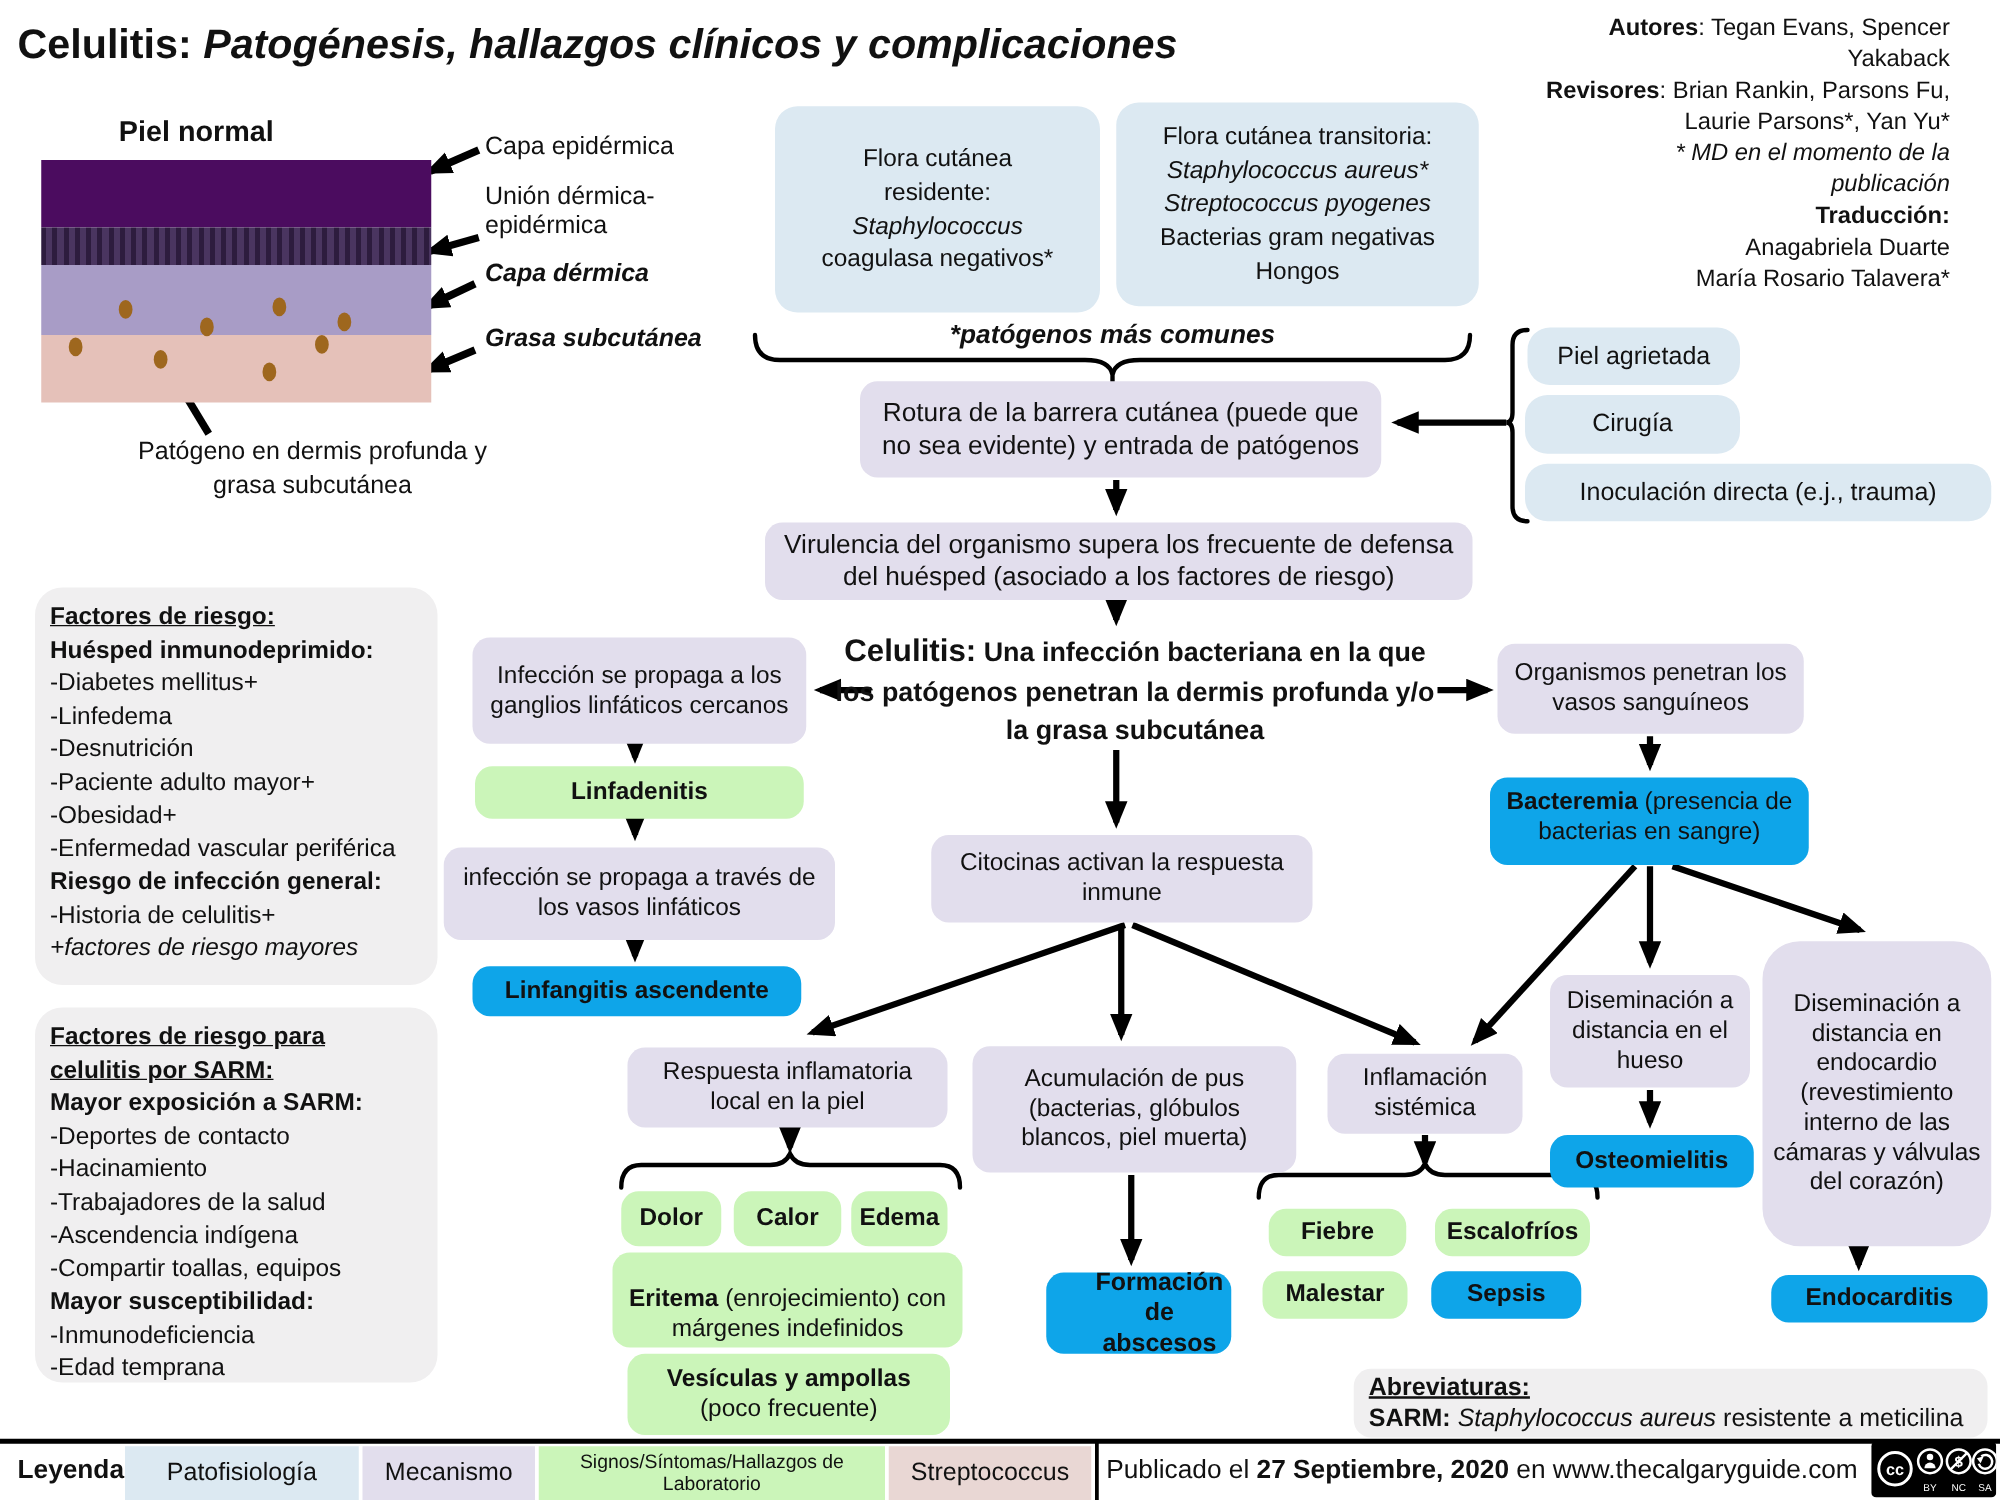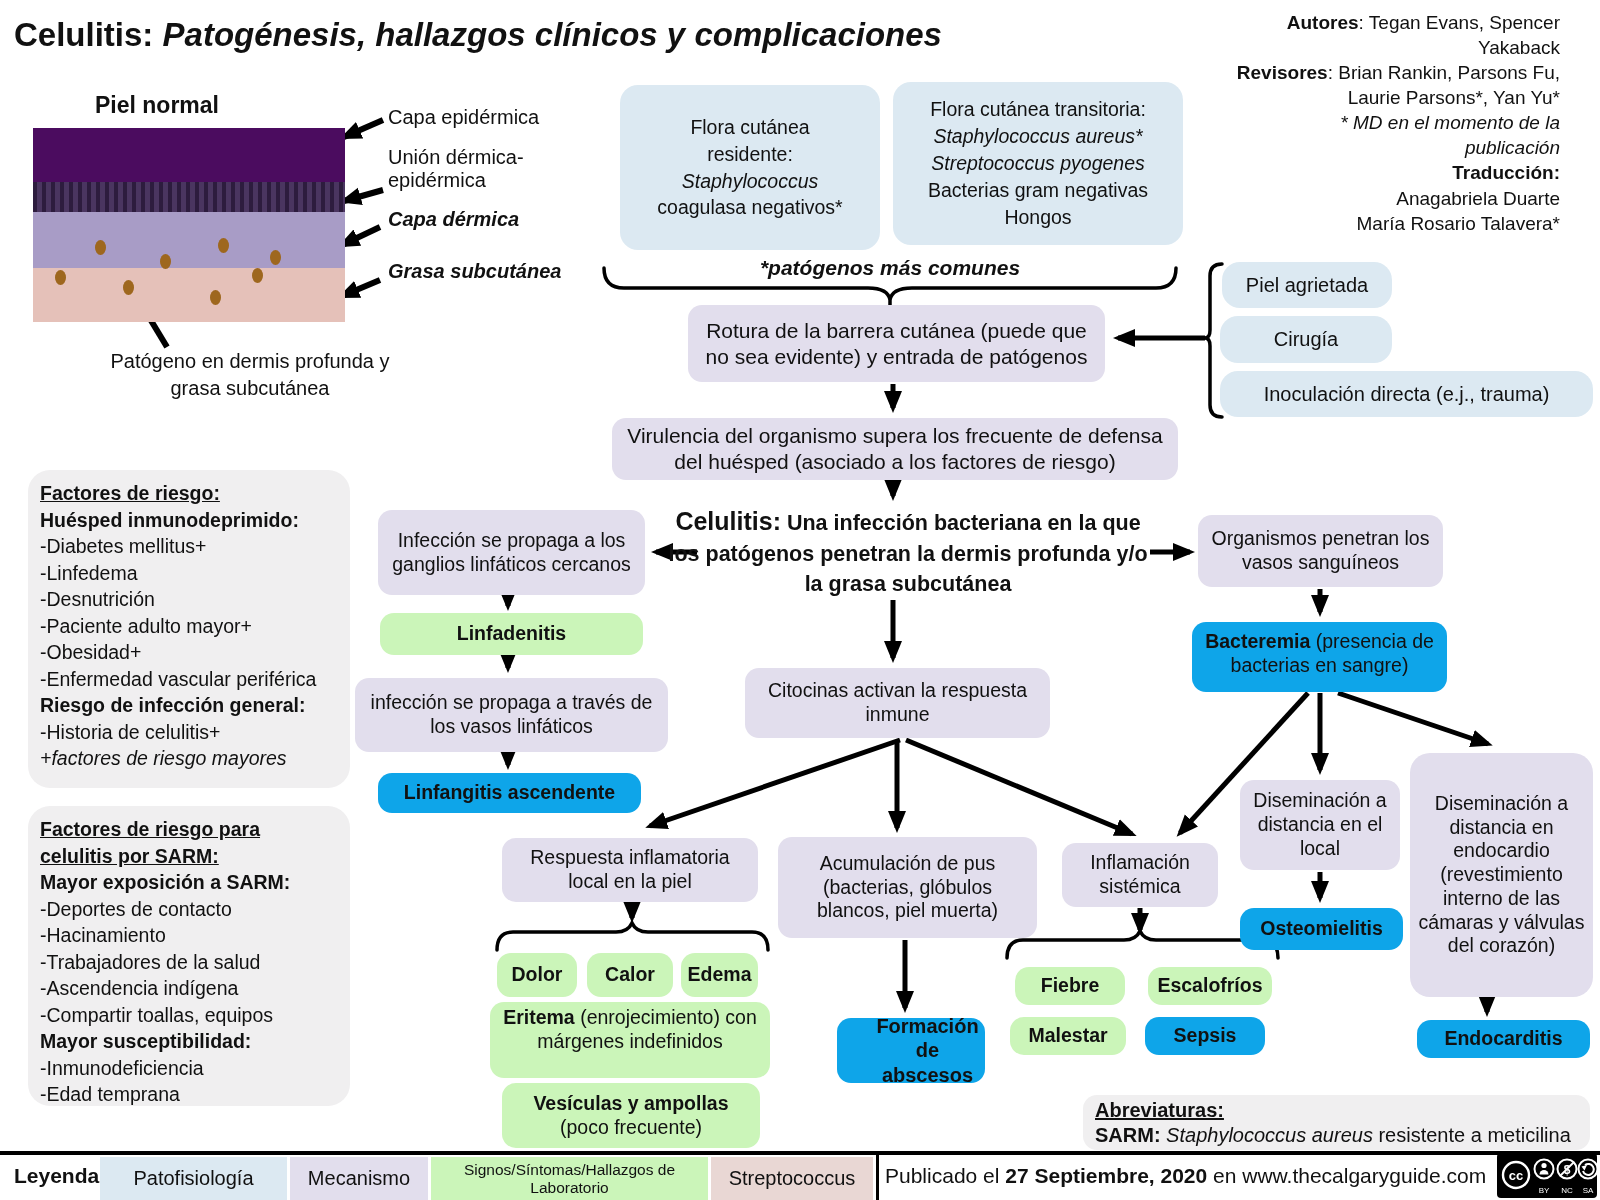--- a/index.html
+++ b/index.html
@@ -150,44 +150,44 @@
   <div class="box purple" style="left:378px;top:510px;width:267px;height:85px;">Infección se propaga a los ganglios linfáticos cercanos</div>
   <div class="box green b" style="left:380px;top:613px;width:263px;height:42px;">Linfadenitis</div>
   <div class="box purple" style="left:355px;top:678px;width:313px;height:74px;">infección se propaga a través de los vasos linfáticos</div>
   <div class="box rose b" style="left:378px;top:773px;width:263px;height:40px;">Linfangitis ascendente</div>
 
   <div class="box purple" style="left:745px;top:668px;width:305px;height:70px;">Citocinas activan la respuesta inmune</div>
   <div class="box purple" style="left:502px;top:838px;width:256px;height:64px;">Respuesta inflamatoria local en la piel</div>
   <div class="box green b" style="left:497px;top:953px;width:80px;height:44px;">Dolor</div>
   <div class="box green b" style="left:587px;top:953px;width:86px;height:44px;">Calor</div>
   <div class="box green b" style="left:681px;top:953px;width:77px;height:44px;">Edema</div>
-  <div class="box green" style="left:490px;top:1002px;width:280px;height:76px;display:block;padding-top:4px;">
+  <div class="box green" style="left:490px;top:1002px;width:280px;height:76px;display:block;padding-top:26px;">
     <span class="b">Eritema</span><span> (enrojecimiento) con márgenes indefinidos</span>
   </div>
   <div class="box green" style="left:502px;top:1083px;width:258px;height:65px;">
     <div class="b">Vesículas y ampollas</div>
     <div>(poco frecuente)</div>
   </div>
 
   <div class="box purple" style="left:778px;top:837px;width:259px;height:101px;">Acumulación de pus (bacterias, glóbulos blancos, piel muerta)</div>
   <div class="box rose b" style="left:837px;top:1018px;width:148px;height:65px;font-size:20px;padding-left:41px;">Formación de abscesos</div>
 
   <div class="box purple" style="left:1062px;top:843px;width:156px;height:64px;">Inflamación sistémica</div>
   <div class="box green b" style="left:1015px;top:967px;width:110px;height:38px;">Fiebre</div>
   <div class="box green b" style="left:1148px;top:967px;width:124px;height:38px;">Escalofríos</div>
   <div class="box green b" style="left:1010px;top:1017px;width:116px;height:38px;">Malestar</div>
   <div class="box rose b" style="left:1145px;top:1017px;width:120px;height:38px;">Sepsis</div>
 
   <div class="box purple" style="left:1198px;top:515px;width:245px;height:72px;">Organismos penetran los vasos sanguíneos</div>
   <div class="box rose" style="left:1192px;top:622px;width:255px;height:70px;display:block;padding-top:8px;">
     <span class="b">Bacteremia</span><span> (presencia de bacterias en sangre)</span>
   </div>
-  <div class="box purple" style="left:1240px;top:780px;width:160px;height:90px;">Diseminación a distancia en el local</div>
+  <div class="box purple" style="left:1240px;top:780px;width:160px;height:90px;">Diseminación a distancia en el hueso</div>
   <div class="box rose b" style="left:1240px;top:908px;width:163px;height:42px;">Osteomielitis</div>
-  <div class="box purple" style="left:1410px;top:753px;width:183px;height:244px;border-radius:20px;">Diseminación a distancia en endocardio (revestimiento interno de las cámaras y válvulas del corazón)</div>
+  <div class="box purple" style="left:1410px;top:753px;width:183px;height:244px;border-radius:30px;">Diseminación a distancia en endocardio (revestimiento interno de las cámaras y válvulas del corazón)</div>
   <div class="box rose b" style="left:1417px;top:1020px;width:173px;height:38px;">Endocarditis</div>
 
   <div class="box grayb list" style="left:28px;top:470px;width:322px;height:318px;">
     <div class="b u">Factores de riesgo:</div>
     <div class="b">Huésped inmunodeprimido:</div>
     <div>-Diabetes mellitus+</div>
     <div>-Linfedema</div>
     <div>-Desnutrición</div>
     <div>-Paciente adulto mayor+</div>
     <div>-Obesidad+</div>

